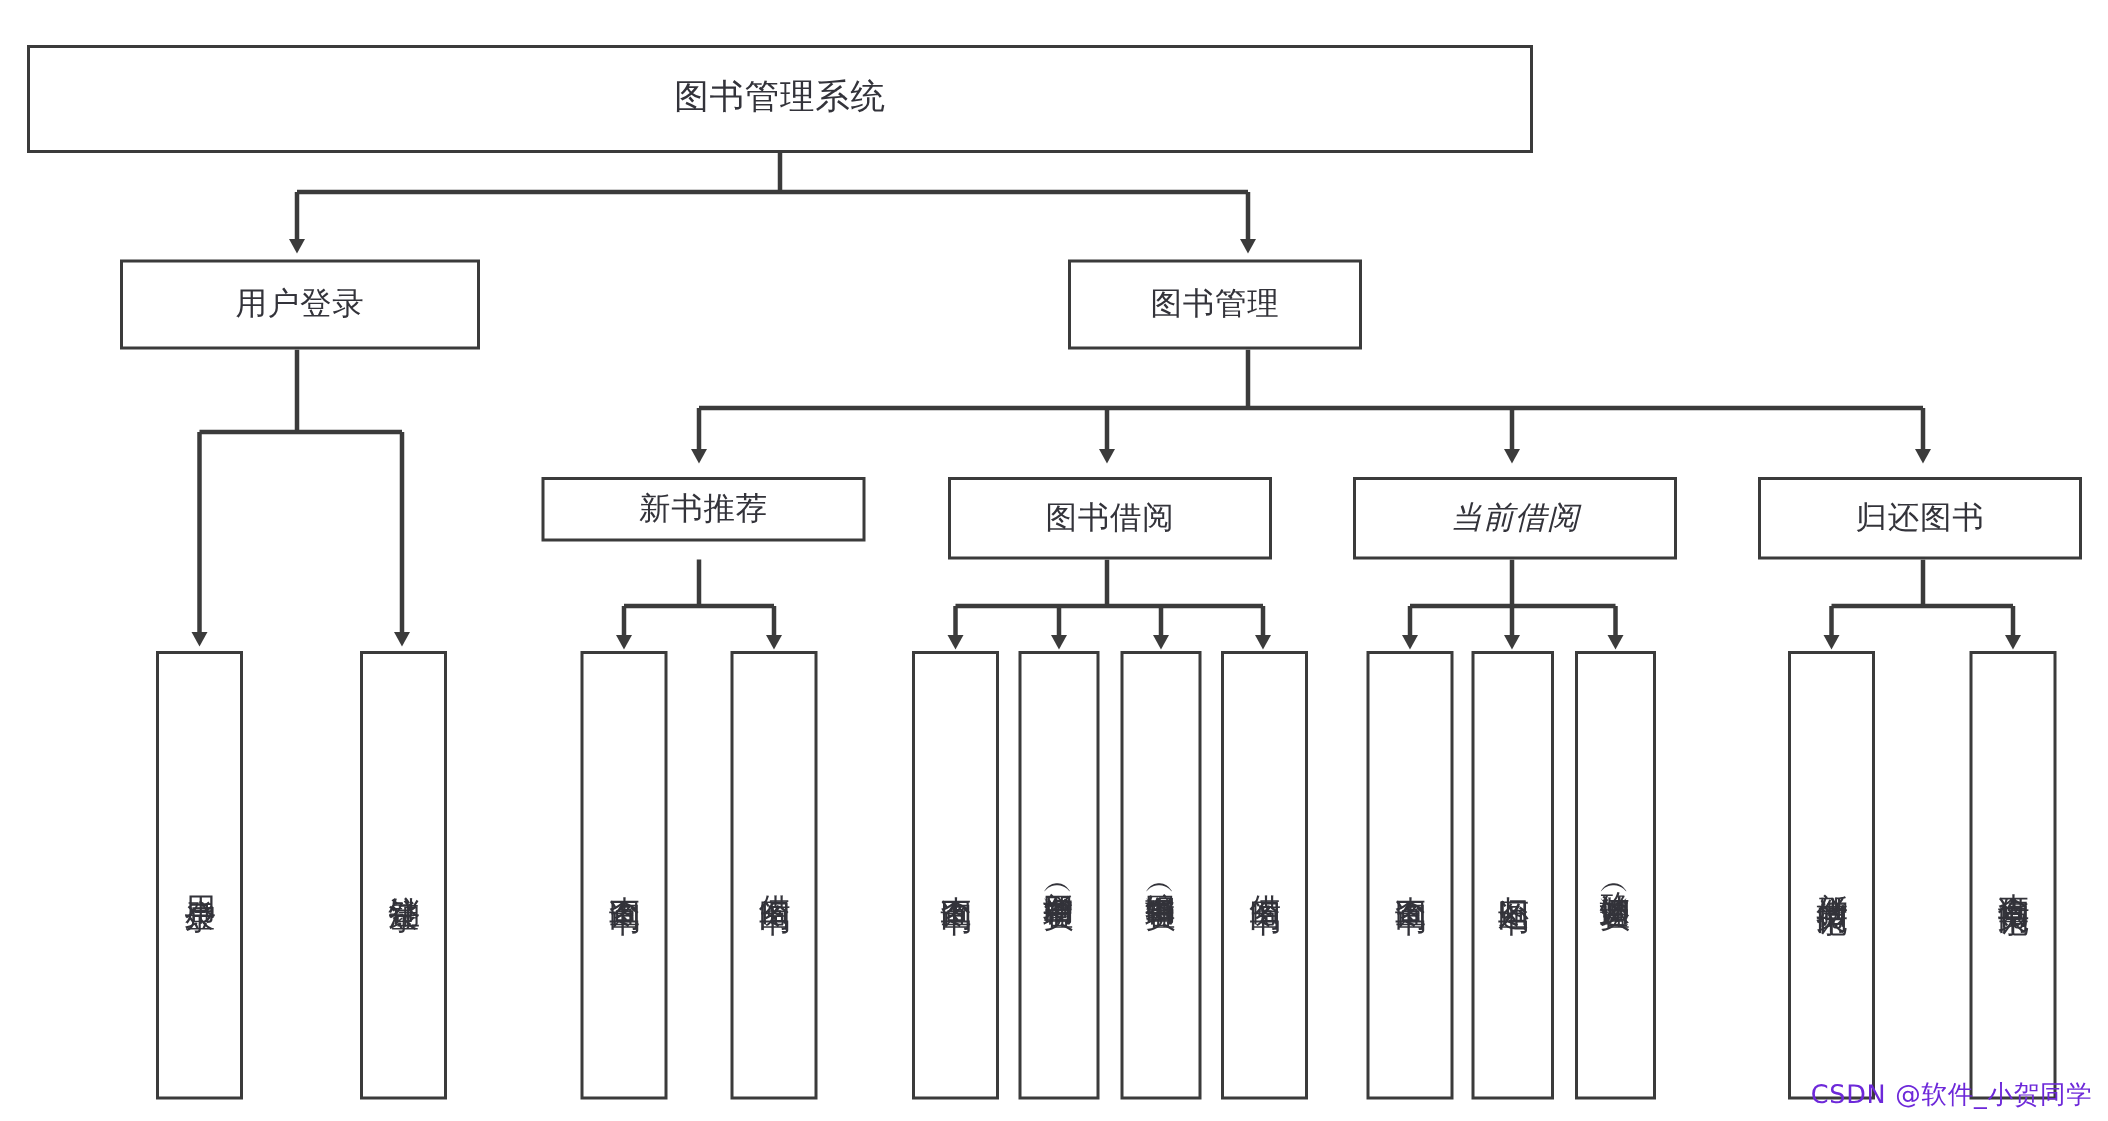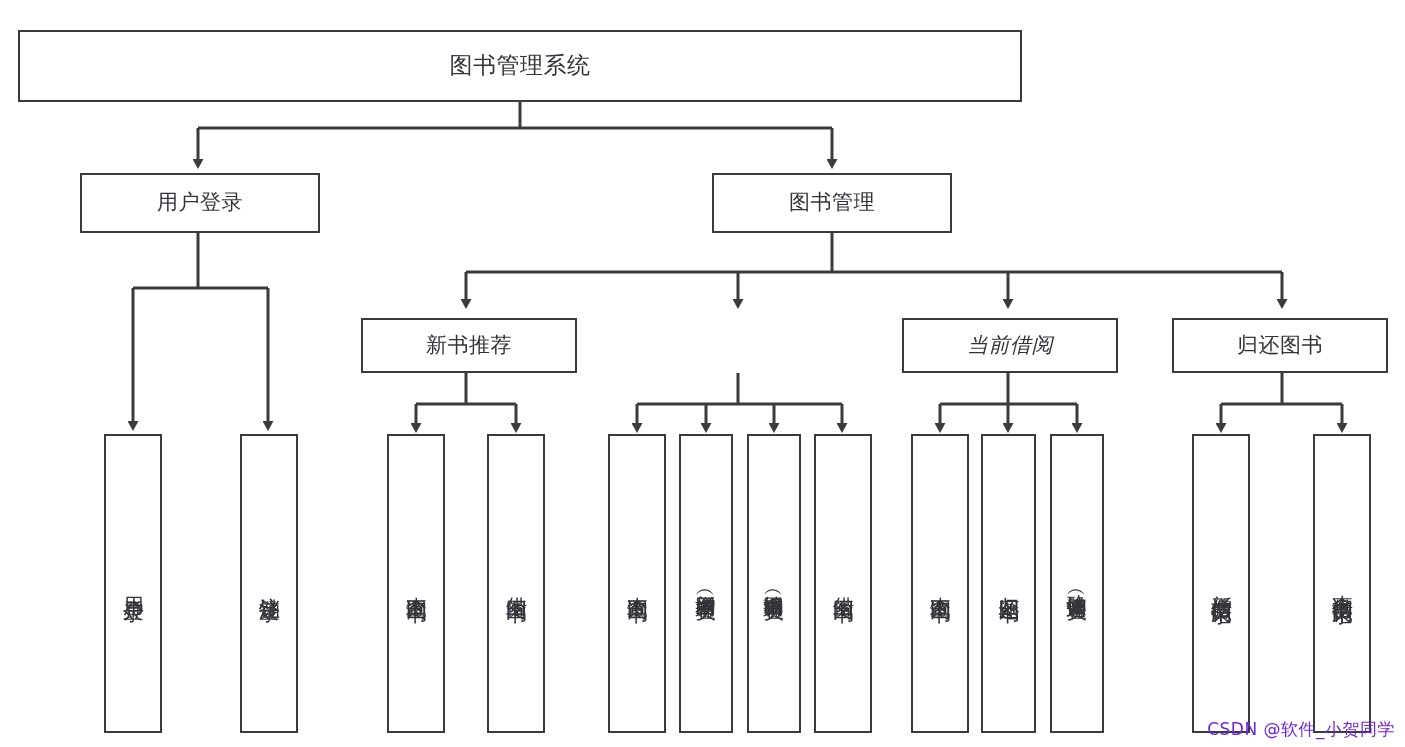--- a/index.html
+++ b/index.html
@@ -130,26 +130,29 @@
     </g>
   </svg>
 
   <div class="node horiz root" style="left:18px; top:14px; width:1004px; height:72px;margin-top:16px;">
     <span>图书管理系统</span>
   </div>
 
   <div class="node horiz" style="left:80px; top:173px; width:240px; height:60px;">
     <span>用户登录</span>
   </div>
-  <div class="node horiz" style="left:712px; top:173px; width:240px; height:60px;">
+  <div class="node horiz" style="left:712px; top:173px; width:196px; height:60px;">
     <span>图书管理</span>
   </div>
 
-  <div class="node horiz" style="left:361px; top:318px; width:216px; height:55px;">
+  <div class="node horiz" style="left:361px; top:318px; width:216px; height:43px;">
     <span>新书推荐</span>
+  </div>
+  <div class="node horiz" style="left:632px; top:318px; width:216px; height:55px;">
+    <span>图书借阅</span>
   </div>
   <div class="node horiz" style="left:902px; top:318px; width:216px; height:55px;font-style:italic;">
     <span>当前借阅</span>
   </div>
   <div class="node horiz" style="left:1172px; top:318px; width:216px; height:55px;">
     <span>归还图书</span>
   </div>
 
   <div class="node leaf" style="left:104px; top:434px; width:58px; height:299px;">
     <span class="vtext">用户登录</span>

